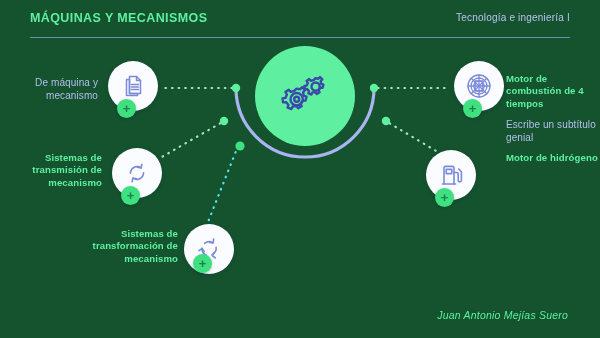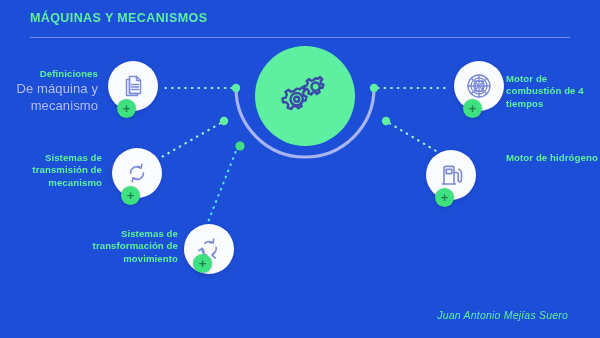--- a/index.html
+++ b/index.html
@@ -3,21 +3,21 @@
 <meta charset="utf-8">
 <style>
   html,body{margin:0;padding:0;background:#3f4fcf;}
   body{
     font-family:"Liberation Sans", sans-serif;
     -webkit-font-smoothing:antialiased;
   }
   #stage{
     position:relative;
     width:600px;height:338px;
-    background:#1d4ed8;
+    background:#14532d;
     overflow:hidden;
   }
 
   
   .hdr-title{
     position:absolute;left:30px;top:11px;
     font-size:12.5px;font-weight:bold;letter-spacing:.4px;
     color:#5ef0a0;
     white-space:nowrap;
   }
@@ -72,22 +72,22 @@
     box-shadow:0 1px 3px rgba(20,25,80,.25);
   }
   .plus span{transform:translateY(-.5px);}
 
   .lbl{position:absolute;}
   .lbl .t{
     font-size:9.6px;font-weight:bold;color:#5ef0a0;
     line-height:1.28;letter-spacing:.1px;
   }
   .lbl .s{
-    font-size:13px;color:#b4bef0;
-    line-height:1.3;letter-spacing:.1px;margin-top:1px;
+    font-size:10px;color:#b4bef0;
+    line-height:1.3;letter-spacing:.1px;margin-top:8px;
   }
   .lbl.right .t,.lbl.right .s{text-align:left;}
   .lbl.left .t,.lbl.left .s{text-align:right;}
 
   
   #node-definiciones .disc{left:108px;top:61px;}
   #node-definiciones .plus{left:117px;top:99px;}
   #node-definiciones .lbl{left:0px;top:68px;width:98px;}
 
   #node-transmision .disc{left:112px;top:148px;}
@@ -105,20 +105,21 @@
   #node-hidrogeno .disc{left:426px;top:150px;}
   #node-hidrogeno .plus{left:435px;top:188px;}
   #node-hidrogeno .lbl{left:506px;top:152px;width:120px;}
 </style>
 </head>
 <body>
 
 <div id="stage">
 
   <div class="hdr-title">MÁQUINAS Y MECANISMOS</div>
+  <div class="hdr-sub">Tecnología e ingeniería I</div>
   <div class="hdr-rule"></div>
 
   <svg id="links" viewBox="0 0 600 338" xmlns="http://www.w3.org/2000/svg">
 
     <path d="M236,88 A69,69 0 0 0 374,88" fill="none" stroke="#aab4f2" stroke-width="3.2" stroke-linecap="round"></path>
 
     <line x1="232" y1="88" x2="160" y2="88" stroke="#9fe9c4" stroke-width="2.2" stroke-linecap="round" stroke-dasharray="0.6 6"></line>
 
     <line x1="226" y1="120" x2="160" y2="158" stroke="#9fe9c4" stroke-width="2.2" stroke-linecap="round" stroke-dasharray="0.6 6"></line>
 
@@ -161,21 +162,20 @@
             <path d="M6.5,6.5 h3 v14 h8 v2 h-11 z"></path>
             <path d="M11.5,11.5 h7 M11.5,14 h7 M11.5,16.5 h7"></path>
           </g>
         </svg>
       </span>
     </div>
     <div class="plus">
       <span>+</span>
     </div>
     <div class="lbl left">
-      <div class="t">Definiciones</div>
       <div class="s">De máquina y mecanismo</div>
     </div>
   </div>
 
   <div class="node" id="node-transmision">
     <div class="disc">
       <span>
         <svg width="26" height="26" viewBox="0 0 26 26">
           <g fill="none" stroke="#7b8ada" stroke-width="1.6" stroke-linejoin="round" stroke-linecap="round">
             <path d="M6.5,13.2 a6.7,6.7 0 0 1 10.6-5.4"></path>
@@ -207,21 +207,21 @@
             <path d="M10.5,19.2 a7.1,7.1 0 0 1 -4.6-6.8"></path>
             <path d="M2.9,14.6 l3.3-2.1 2,3.2"></path>
           </g>
         </svg>
       </span>
     </div>
     <div class="plus">
       <span>+</span>
     </div>
     <div class="lbl left">
-      <div class="t">Sistemas de transformación de movimiento</div>
+      <div class="t">Sistemas de transformación de mecanismo</div>
       <div class="s"></div>
     </div>
   </div>
 
   <div class="node" id="node-combustion">
     <div class="disc">
       <span>
         <svg width="28" height="28" viewBox="0 0 28 28">
           <g fill="none" stroke="#7b8ada" stroke-width="1.3" stroke-linejoin="round" stroke-linecap="round">
             <circle cx="14" cy="14" r="11"></circle>
@@ -232,20 +232,21 @@
             <path d="M10.2,9 h7.6 v10 h-7.6 z"></path>
           </g>
         </svg>
       </span>
     </div>
     <div class="plus">
       <span>+</span>
     </div>
     <div class="lbl right">
       <div class="t">Motor de combustión de 4 tiempos</div>
+      <div class="s">Escribe un subtítulo genial</div>
     </div>
   </div>
 
   <div class="node" id="node-hidrogeno">
     <div class="disc">
       <span>
         <svg width="26" height="26" viewBox="0 0 26 26">
           <g fill="none" stroke="#7b8ada" stroke-width="1.6" stroke-linejoin="round" stroke-linecap="round">
             <path d="M4.5,22 h13"></path>
             <path d="M6,22 v-16 a1.6,1.6 0 0 1 1.6,-1.6 h6.8 a1.6,1.6 0 0 1 1.6,1.6 v16"></path>

